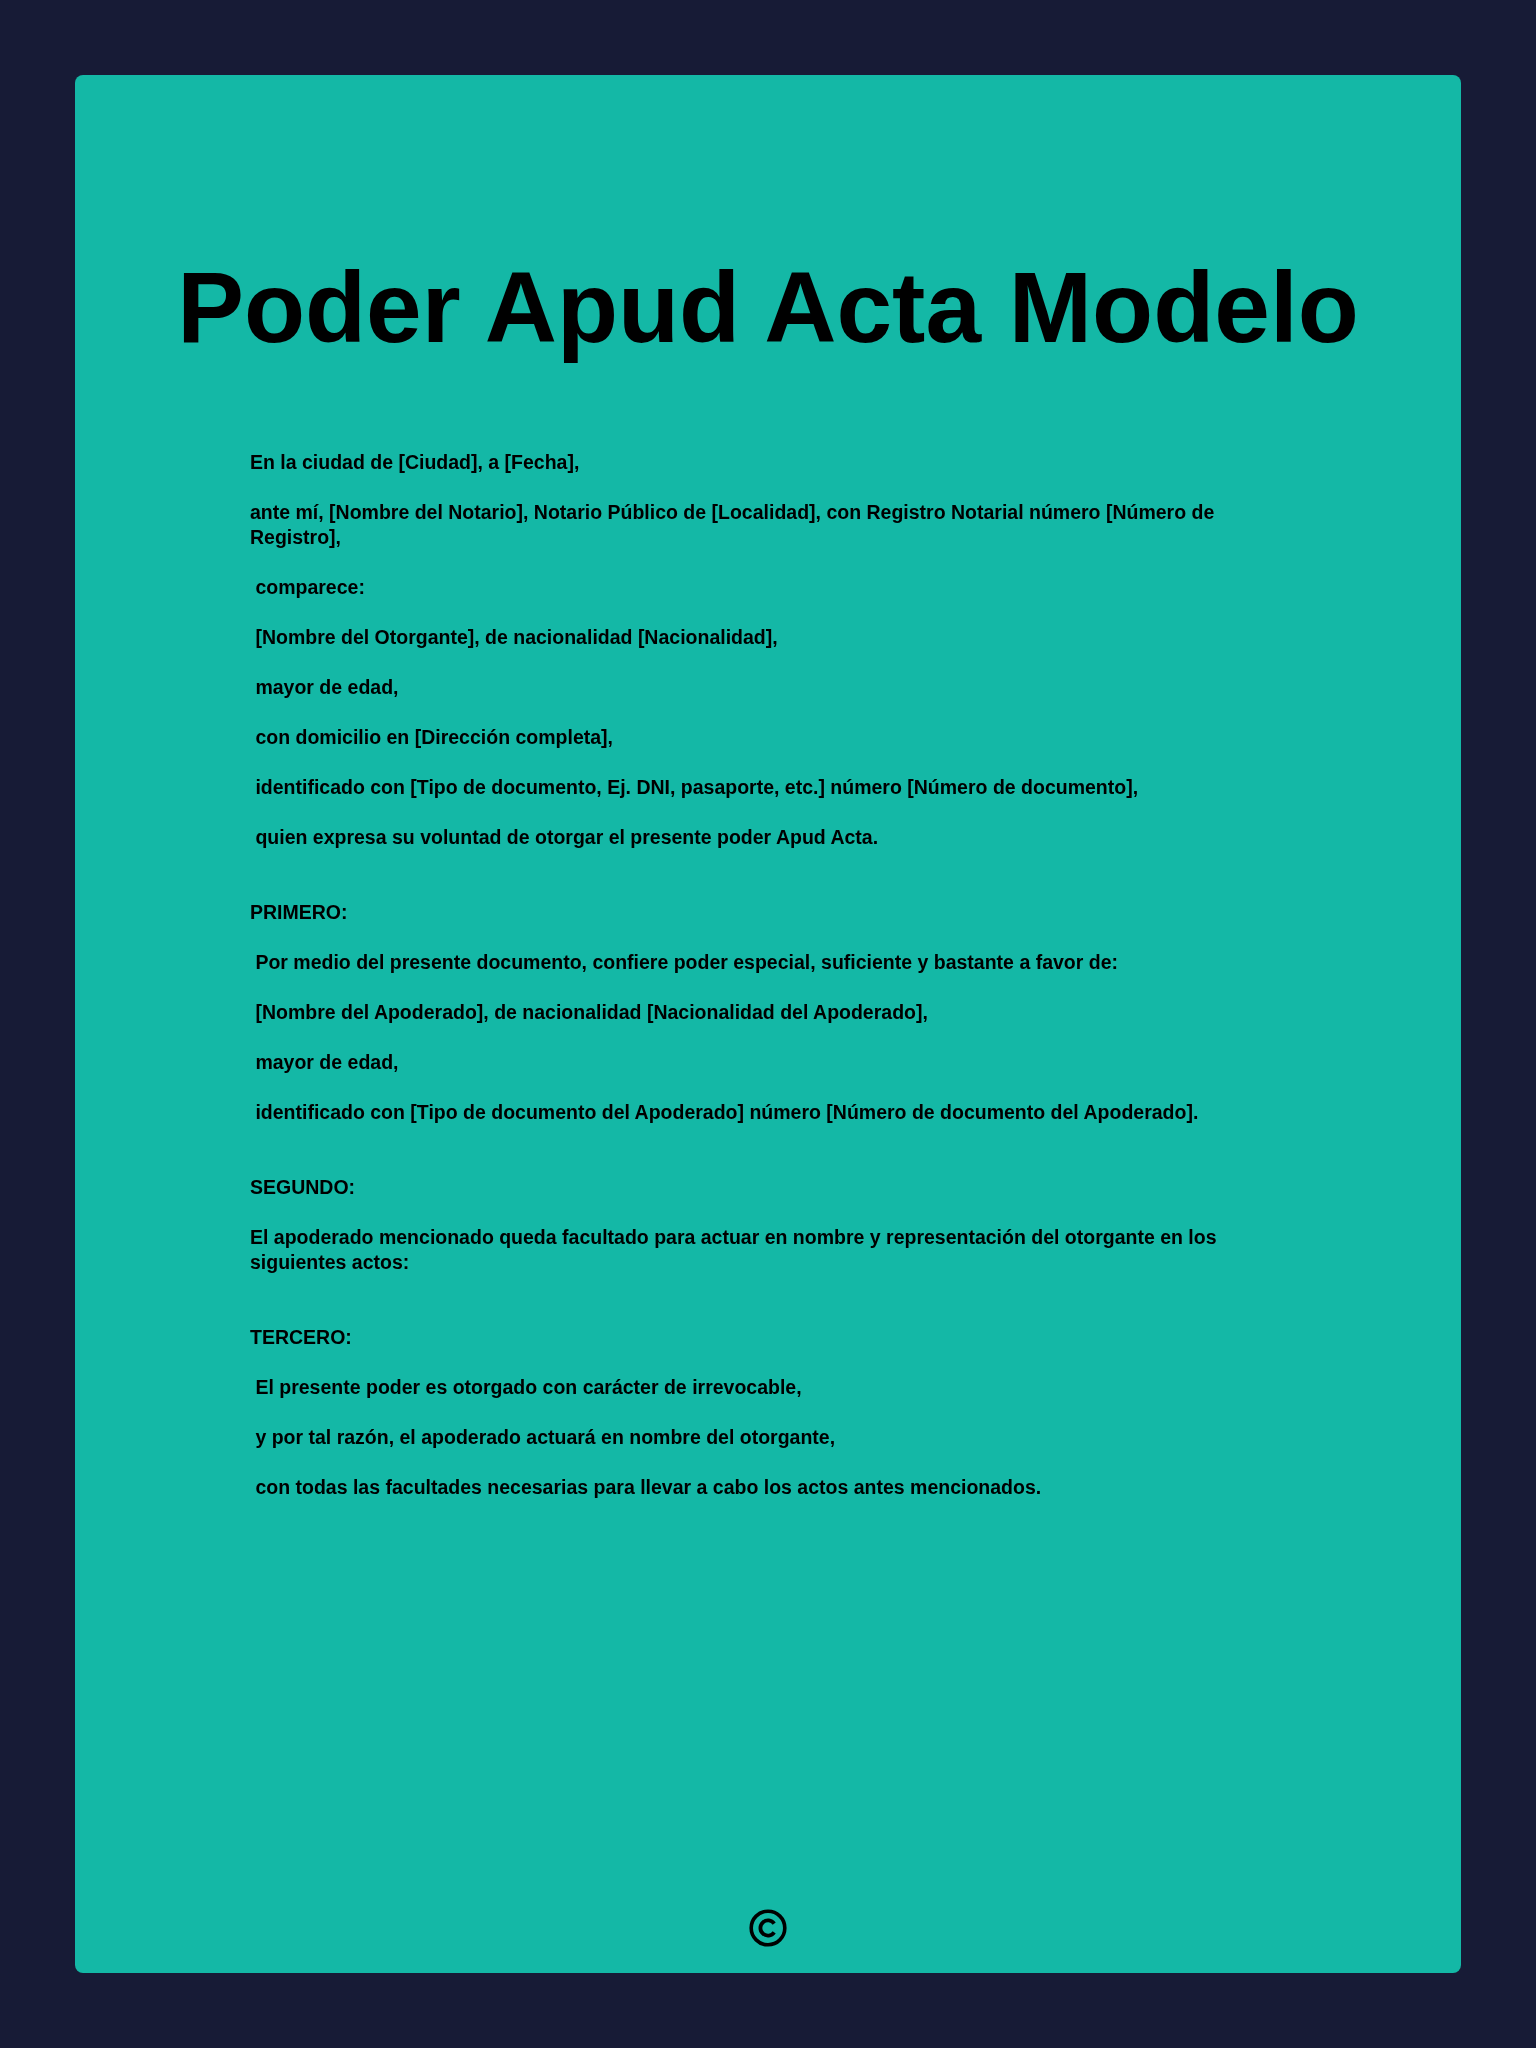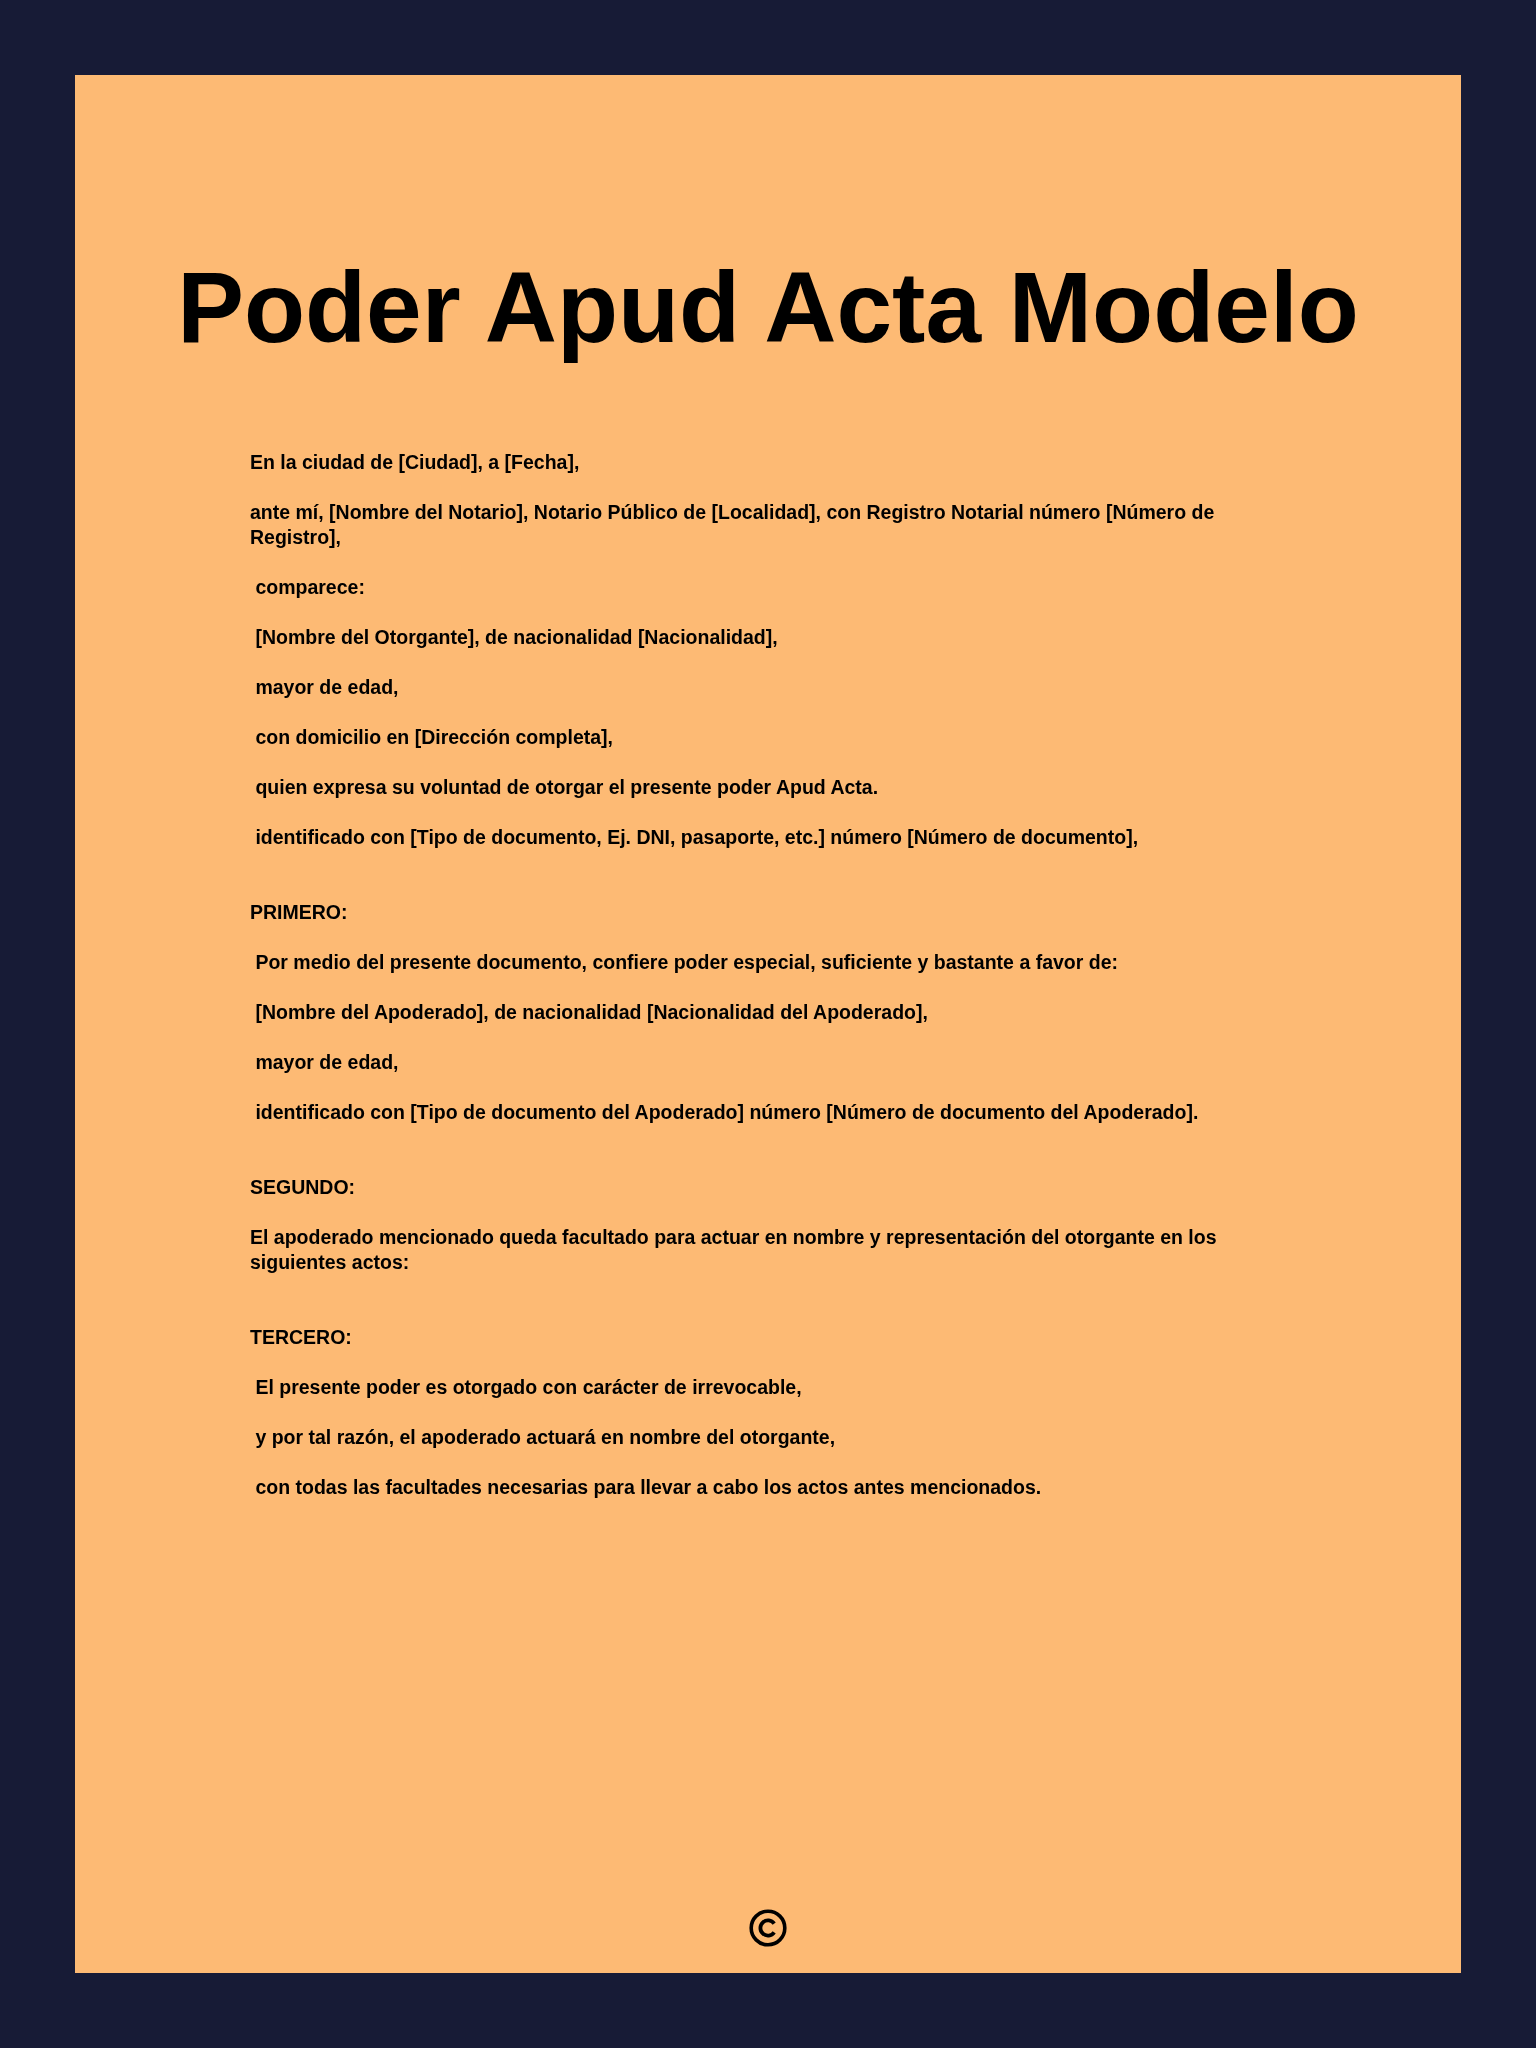--- a/index.html
+++ b/index.html
@@ -13,22 +13,23 @@
       position: relative;
       overflow: hidden;
       font-family: "Liberation Sans", "DejaVu Sans", sans-serif;
     }
     .page {
       position: absolute;
       left: 75px;
       top: 75px;
       width: 1386px;
       height: 1898px;
-      background: #fdba74;
+      background: #14b8a6;
       box-sizing: border-box;
+      border-radius: 8px;
     }
     .doc-title {
       position: absolute;
       left: 0;
       top: 182px;
       width: 100%;
       margin: 0;
       text-align: center;
       font-size: 100px;
       line-height: 100px;
@@ -72,22 +73,22 @@
   <h1 class="doc-title">Poder Apud Acta Modelo</h1>
 
   <div class="doc-body">
 
     <p>En la ciudad de [Ciudad], a [Fecha],</p>
     <p>ante mí, [Nombre del Notario], Notario Público de [Localidad], con Registro Notarial número [Número de Registro],</p>
     <p> comparece:</p>
     <p> [Nombre del Otorgante], de nacionalidad [Nacionalidad],</p>
     <p> mayor de edad,</p>
     <p> con domicilio en [Dirección completa],</p>
+    <p> identificado con [Tipo de documento, Ej. DNI, pasaporte, etc.] número [Número de documento],</p>
     <p> quien expresa su voluntad de otorgar el presente poder Apud Acta.</p>
-    <p> identificado con [Tipo de documento, Ej. DNI, pasaporte, etc.] número [Número de documento],</p>
 
     <p class="section-heading">PRIMERO:</p>
     <p> Por medio del presente documento, confiere poder especial, suficiente y bastante a favor de:</p>
     <p> [Nombre del Apoderado], de nacionalidad [Nacionalidad del Apoderado],</p>
     <p> mayor de edad,</p>
     <p> identificado con [Tipo de documento del Apoderado] número [Número de documento del Apoderado].</p>
 
     <p class="section-heading">SEGUNDO:</p>
     <p>El apoderado mencionado queda facultado para actuar en nombre y representación del otorgante en los siguientes actos:</p>
 

